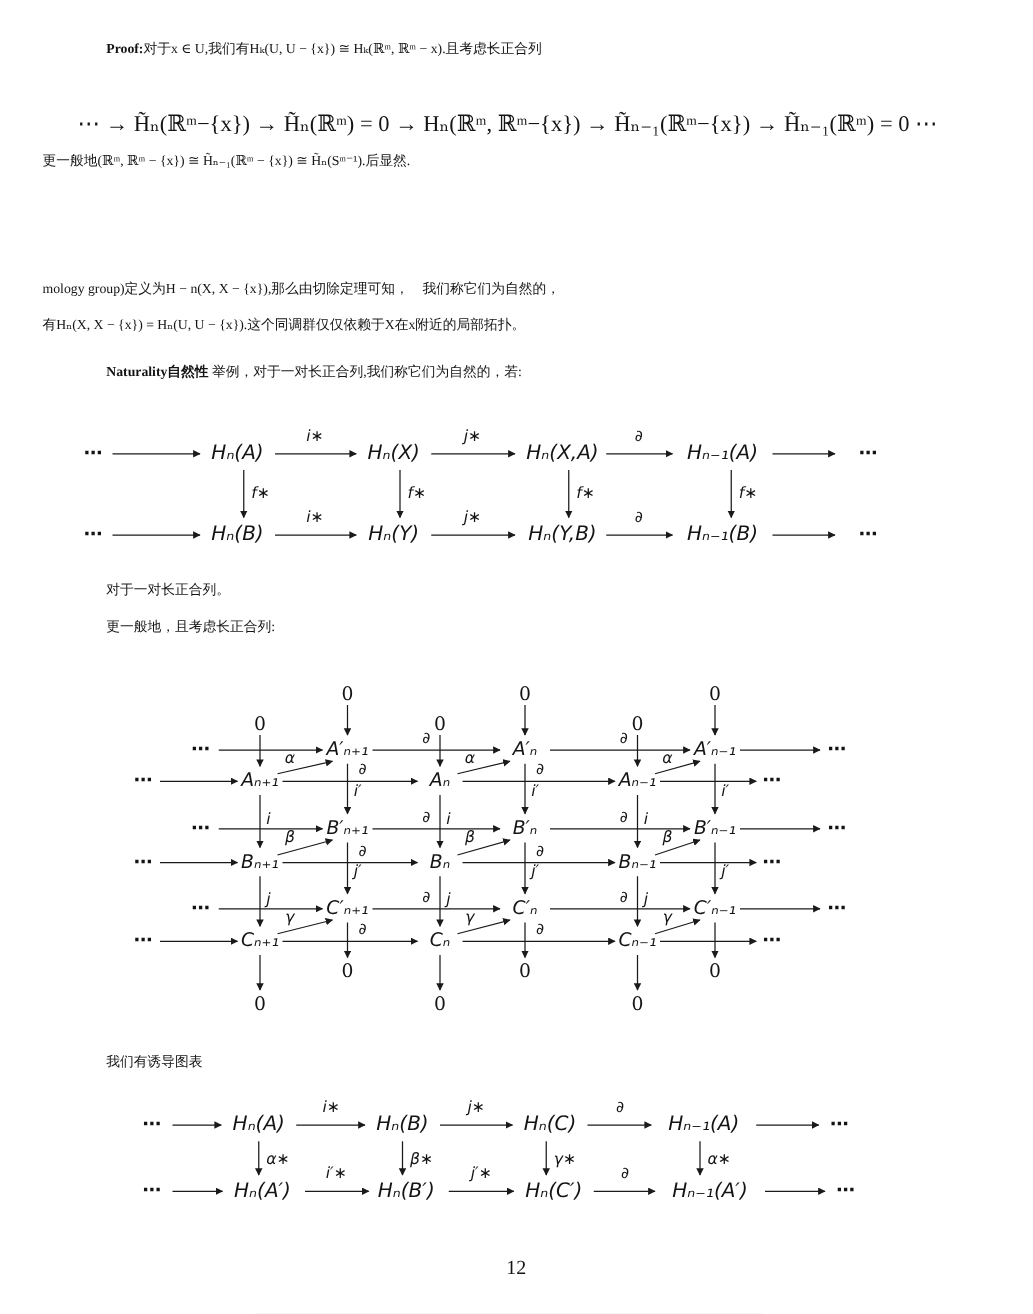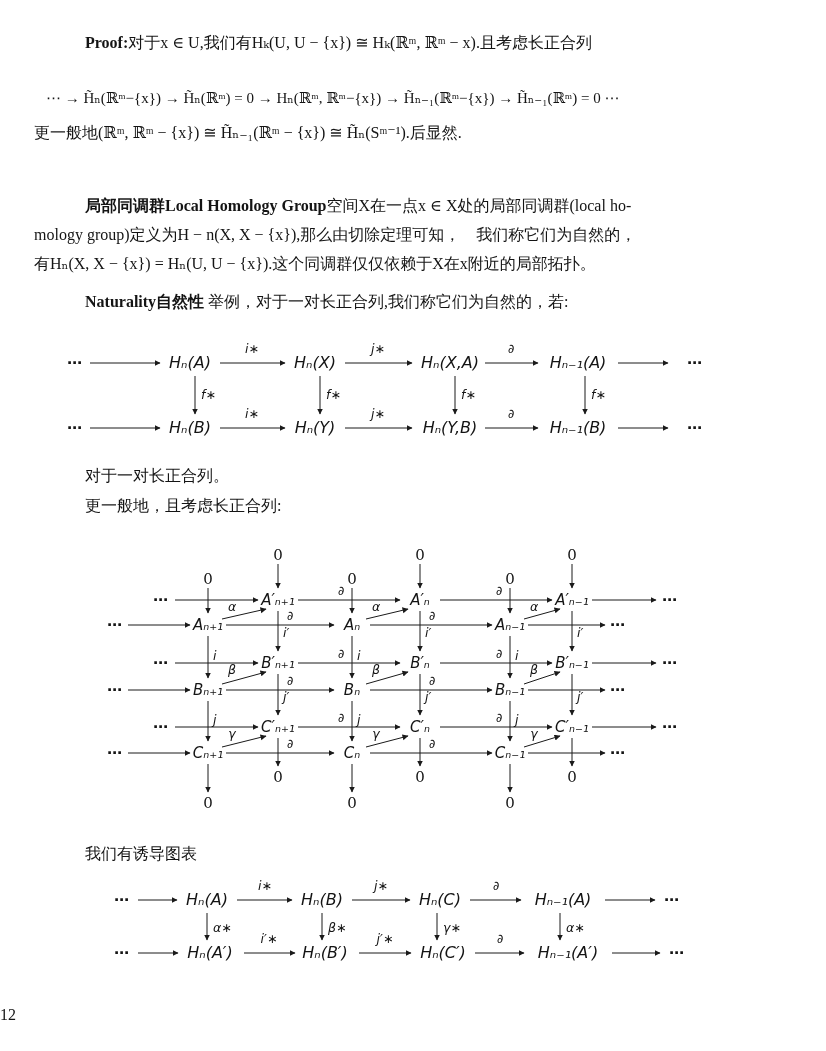--- a/index.html
+++ b/index.html
@@ -1,40 +1,39 @@
 <!DOCTYPE html>
 <html><head>
 <meta charset="utf-8">
 <style>
   html,body{margin:0;padding:0;background:#e8e8e8;}
   .page{position:relative;width:826px;height:1051px;background:#ffffff;margin:0 auto;
         font-family:"Liberation Serif","DejaVu Serif",serif;color:#141414;overflow:hidden;}
-  .ln{position:absolute;margin:0;white-space:nowrap;font-size:16px;line-height:1.2;}
-  .fm{font-size:15px;}
+  .ln{position:absolute;margin:0;white-space:nowrap;font-size:11px;line-height:1.2;}
+  .fm{font-size:18px;margin-left:16px;}
   .b{font-weight:bold;}
-  .pageno{position:absolute;left:0;width:100%;text-align:left;font-size:16px;}
+  .pageno{position:absolute;left:0;width:100%;text-align:center;font-size:16px;}
   svg{position:absolute;overflow:visible;}
   svg text{fill:#141414;}
   .nd{font:italic 16px "DejaVu Sans","Liberation Sans",sans-serif;}
   .nds{font:italic 15px "DejaVu Sans","Liberation Sans",sans-serif;}
   .zr{font:15px "DejaVu Serif","Liberation Serif",serif;}
   .dt{font:bold 15px "DejaVu Sans","Liberation Sans",sans-serif;letter-spacing:1px;}
   .lb{font:italic 12.5px "DejaVu Sans","Liberation Sans",sans-serif;}
   line,path.ar{stroke:#1a1a1a;stroke-width:1;}
 </style>
 </head>
 <body>
 
 <div class="page">
 
   <p class="ln" style="left:85px;top:33px"><b class="b">Proof:</b><span>对于x ∈ U,我们有Hₖ(U, U − {x}) ≅ Hₖ(ℝᵐ, ℝᵐ − x).且考虑长正合列</span></p>
   <p class="ln fm" style="left:46px;top:89px">⋯ → H̃ₙ(ℝᵐ−{x}) → H̃ₙ(ℝᵐ) = 0 → Hₙ(ℝᵐ, ℝᵐ−{x}) → H̃ₙ₋₁(ℝᵐ−{x}) → H̃ₙ₋₁(ℝᵐ) = 0 ⋯</p>
   <p class="ln" style="left:34px;top:123px">更一般地(ℝᵐ, ℝᵐ − {x}) ≅ H̃ₙ₋₁(ℝᵐ − {x}) ≅ H̃ₙ(Sᵐ⁻¹).后显然.</p>
 
-  <p class="ln" style="left:85px;top:196px"><b class="b">局部同调群Local Homology Group</b><span>空间X在一点x ∈ X处的局部同调群(local ho-</span></p>
   <p class="ln" style="left:34px;top:225px">mology group)定义为H − n(X, X − {x}),那么由切除定理可知，　我们称它们为自然的，</p>
   <p class="ln" style="left:85px;top:292px"><b class="b">Naturality自然性</b><span> 举例，对于一对长正合列,我们称它们为自然的，若:</span></p>
 
   <p class="ln" style="left:34px;top:254px">有Hₙ(X, X − {x}) = Hₙ(U, U − {x}).这个同调群仅仅依赖于X在x附近的局部拓扑。</p>
 
   <svg style="left:40px;top:340px" width="750" height="110" viewBox="0 0 750 110">
     <defs>
       <marker id="ah" markerWidth="8" markerHeight="8" refX="5.5" refY="3" orient="auto">
         <path d="M0,0 L6,3 L0,6 z" fill="#1a1a1a"></path>
       </marker>

